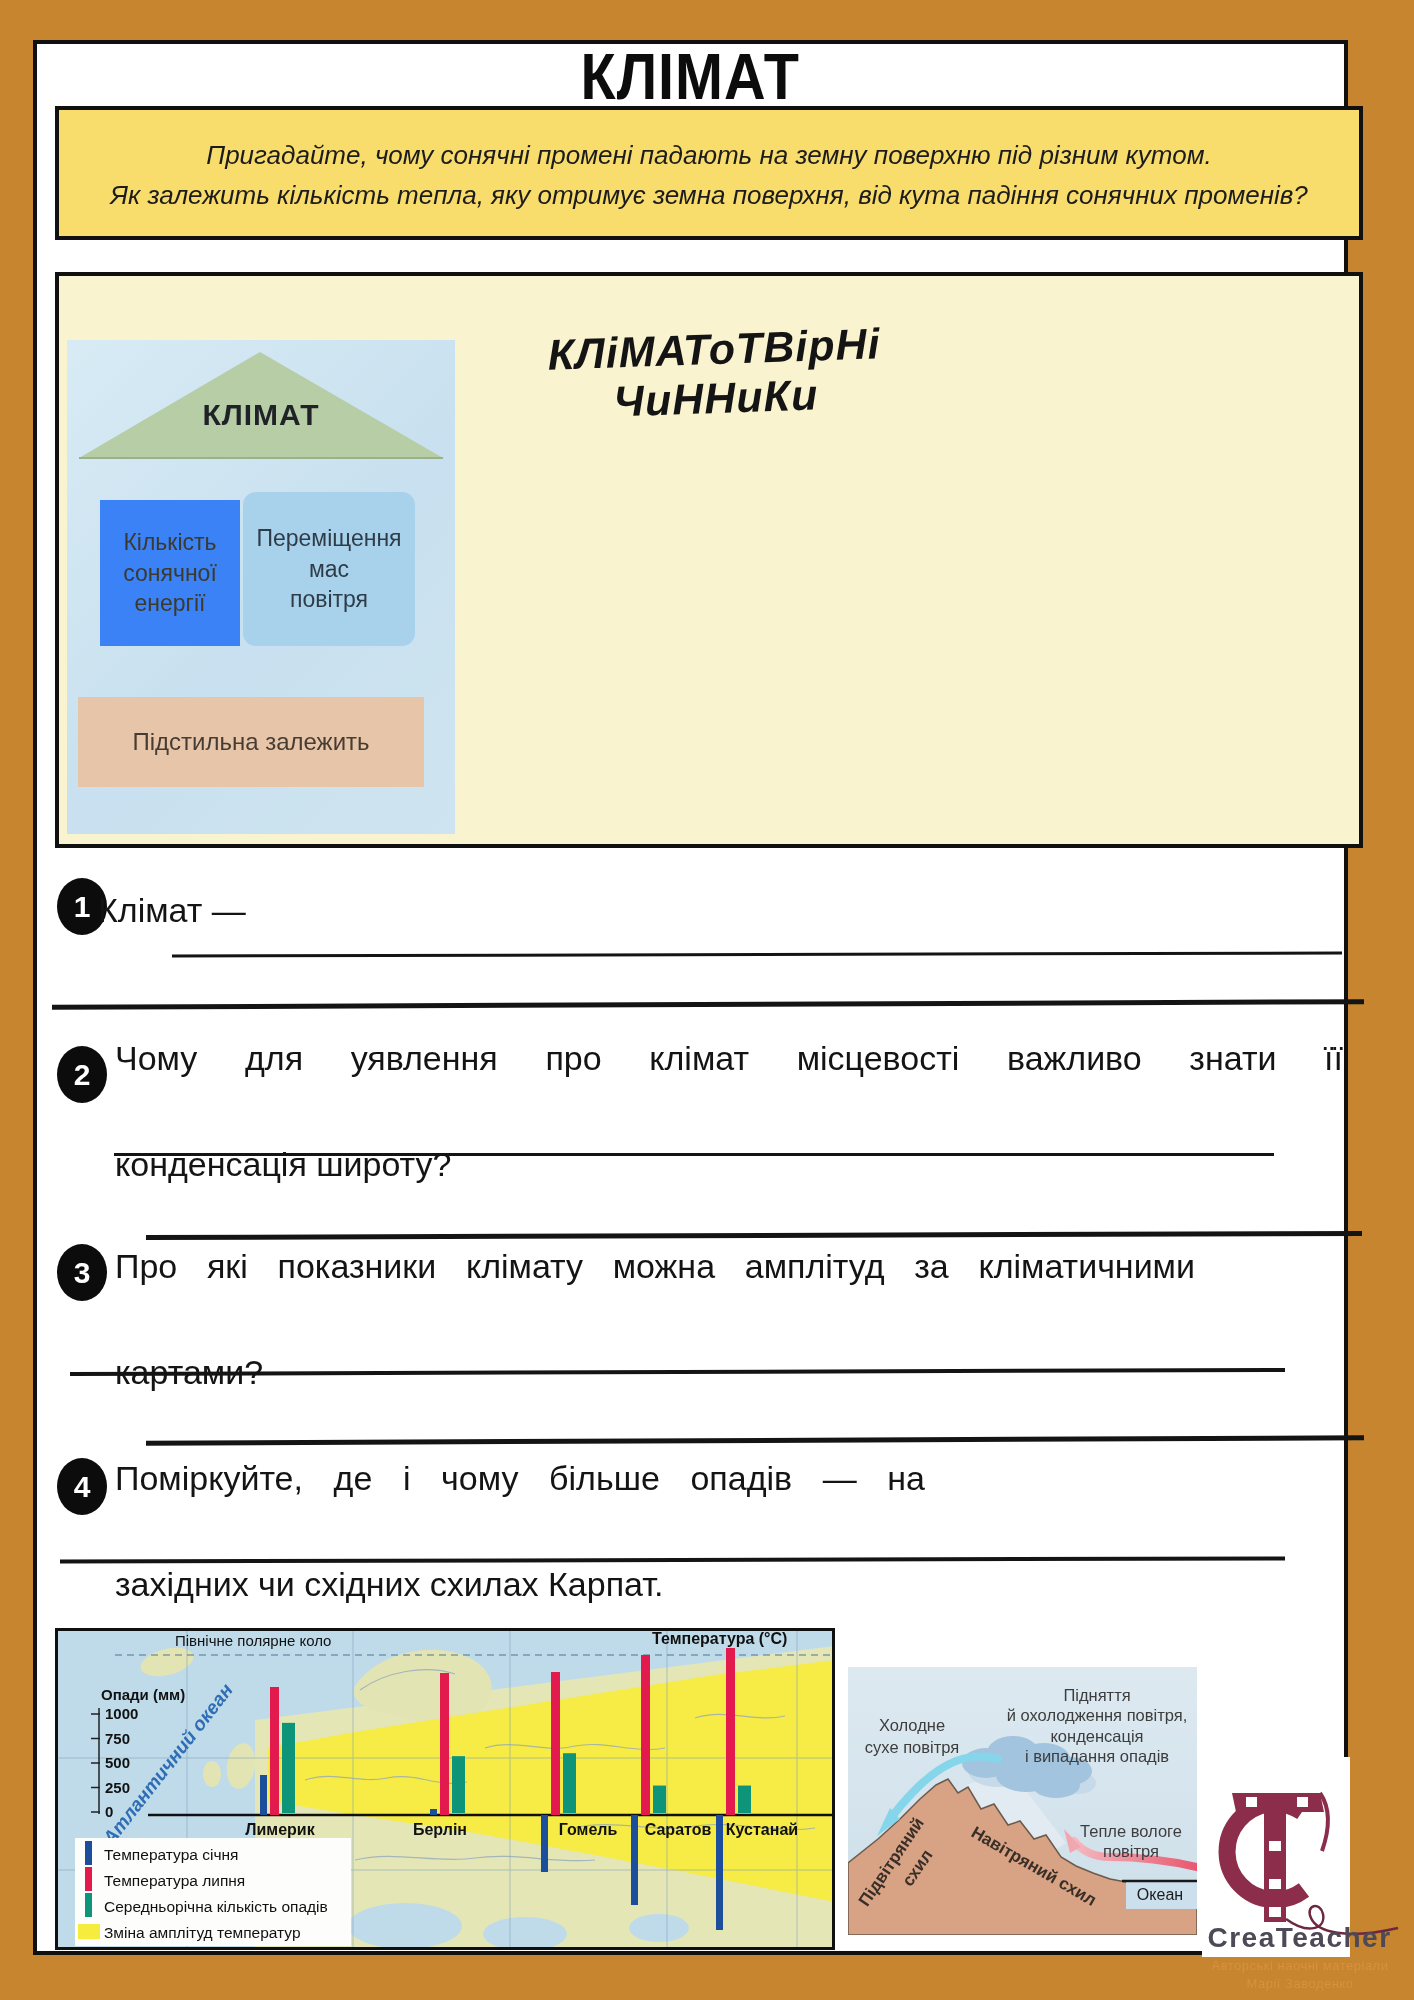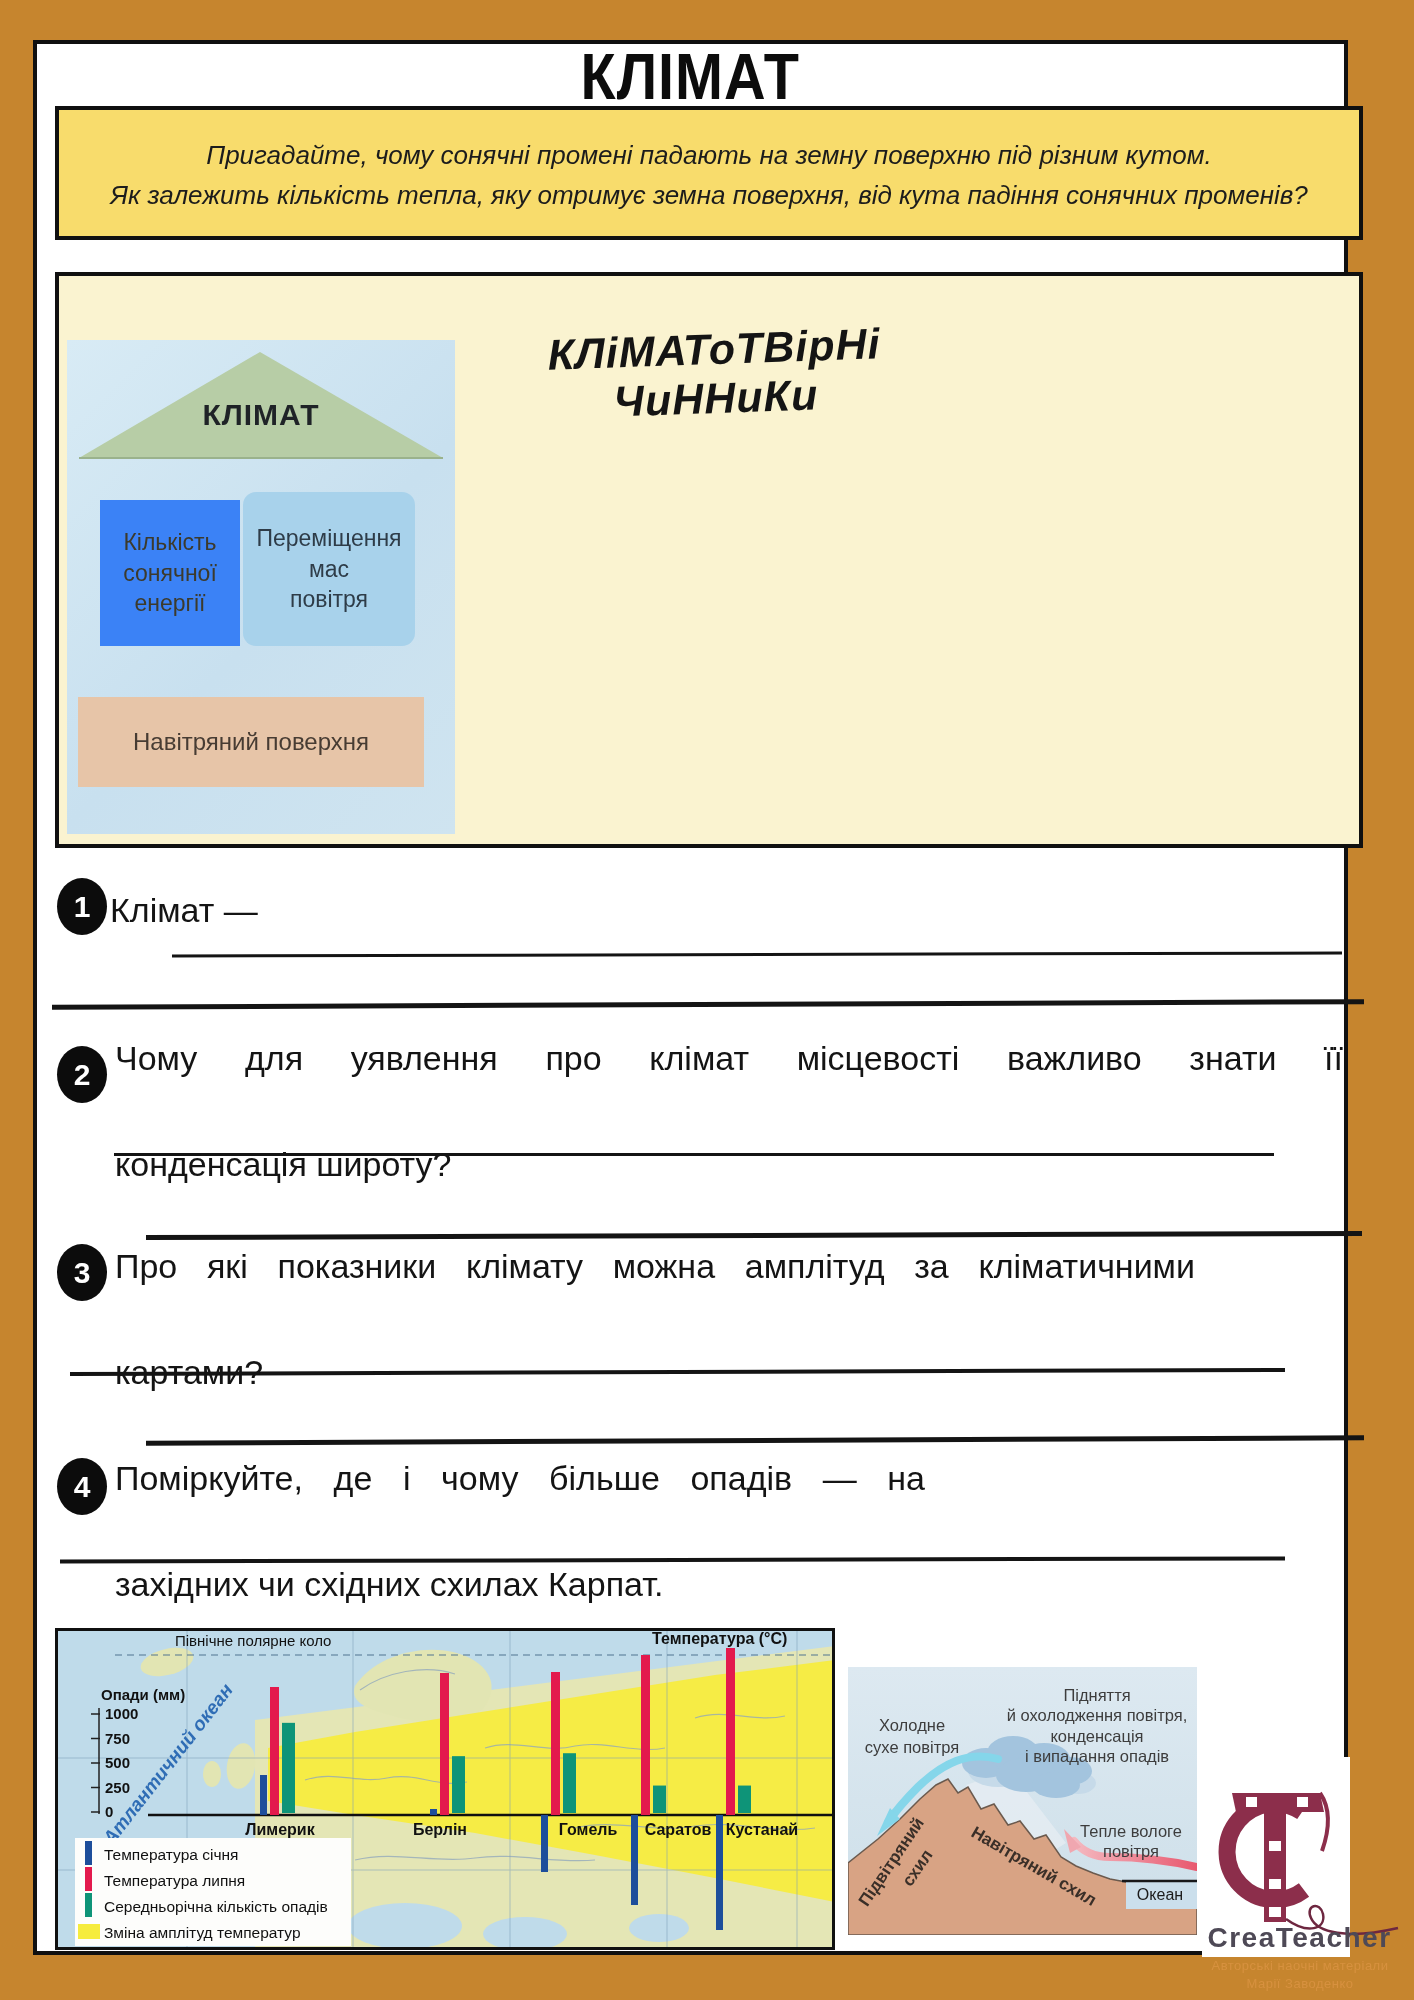--- a/index.html
+++ b/index.html
@@ -87,24 +87,24 @@
       <line x1="12" y1="118" x2="376" y2="118" stroke="#9ab28c" stroke-width="2"></line>
     </svg>
   </div>
   <div class="abs pyr-label">КЛІМАТ</div>
   <div class="abs fbox solar">Кількість
 сонячної
 енергії</div>
   <div class="abs fbox air">Переміщення
 мас
 повітря</div>
-  <div class="abs fbox surface">Навітряний поверхня</div>
+  <div class="abs fbox surface">Підстильна залежить</div>
 
   <div class="abs qnum" style="left:57px;top:878px;">1</div>
-  <div class="abs qtext" style="left:110px;top:884px;width:900px;">Клімат —</div>
+  <div class="abs qtext" style="left:98px;top:884px;width:900px;">Клімат —</div>
   <div class="abs answer-line" style="left:172px;top:953px;width:1170px;height:3px;transform:rotate(-0.15deg);"></div>
   <div class="abs sep-line" style="left:52px;top:1002px;width:1312px;height:5px;transform:rotate(-0.25deg);"></div>
 
   <div class="abs qnum" style="left:57px;top:1046px;">2</div>
   <div class="abs qtext" style="left:115px;top:1032px;width:1228px;">
     <div class="jfull">Чому для уявлення про клімат місцевості важливо знати її</div>
     <div>конденсація широту?</div>
   </div>
   <div class="abs answer-line" style="left:114px;top:1153px;width:1160px;height:3px;"></div>
   <div class="abs sep-line" style="left:146px;top:1233px;width:1216px;height:5px;transform:rotate(-0.2deg);"></div>

